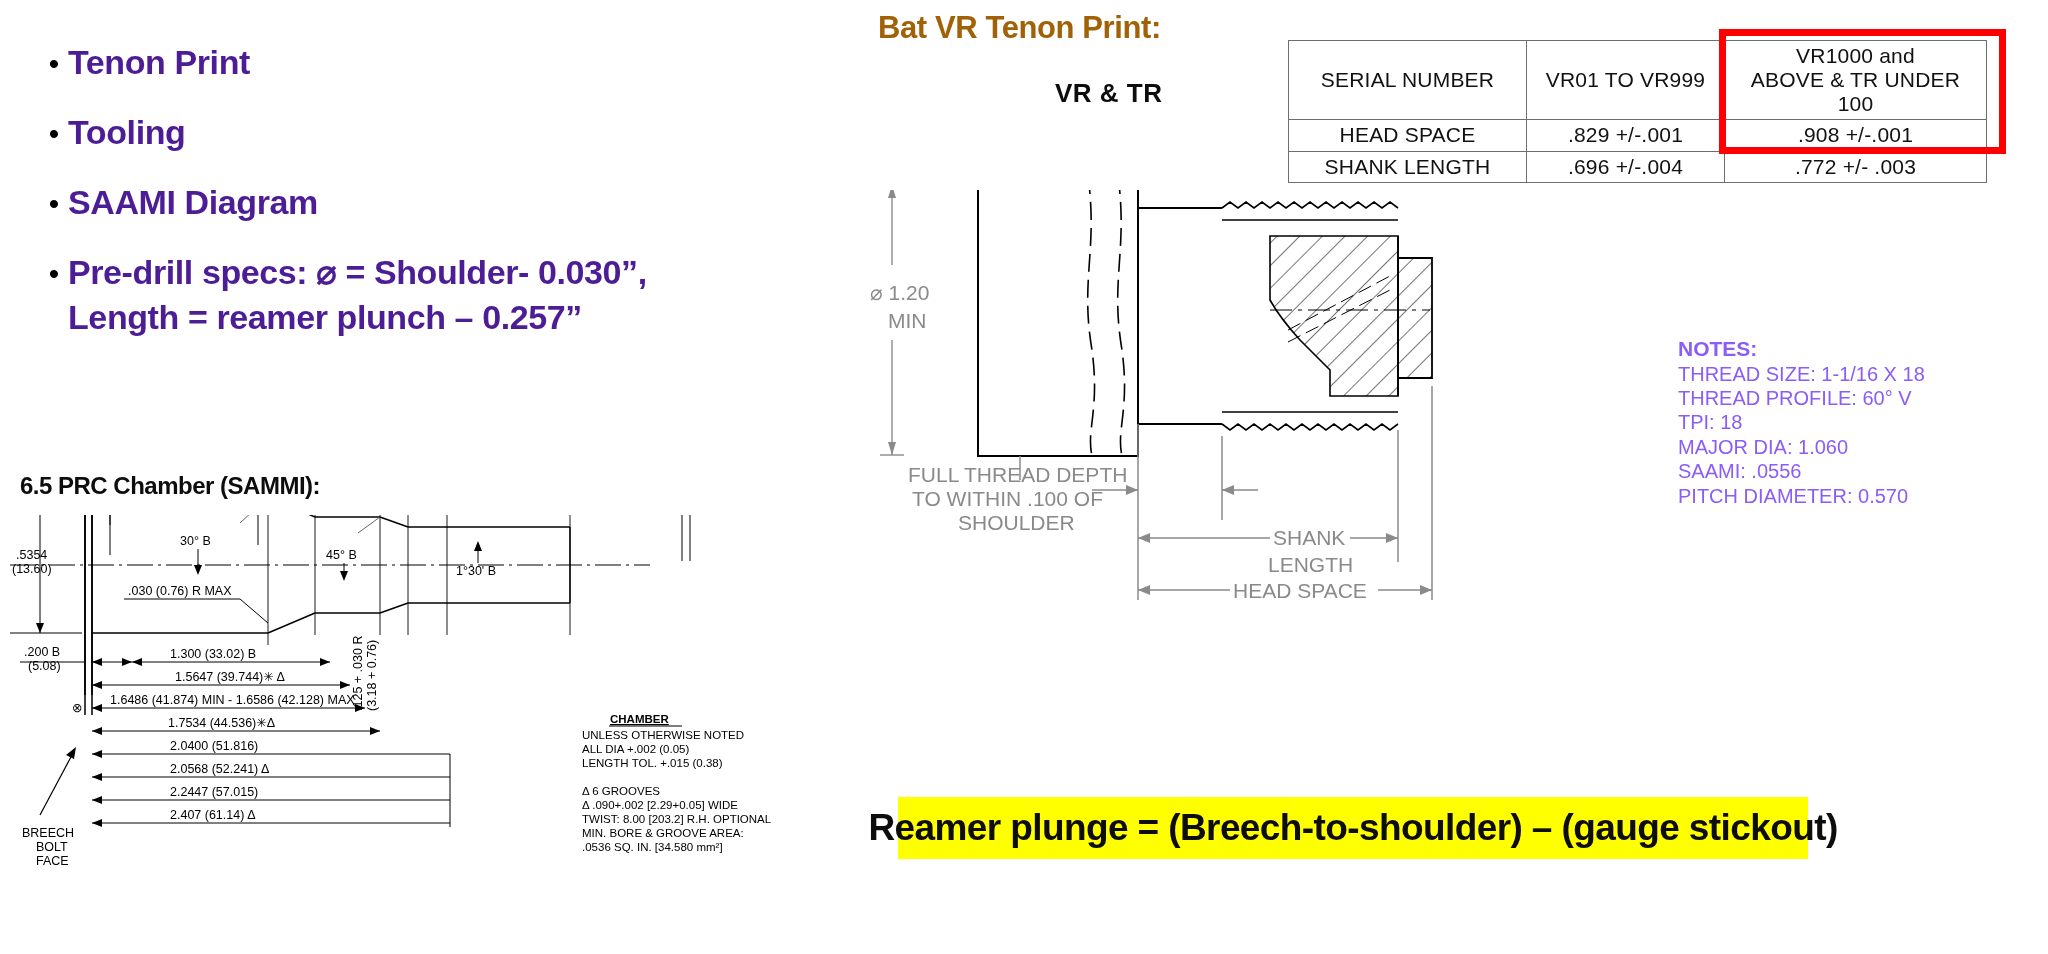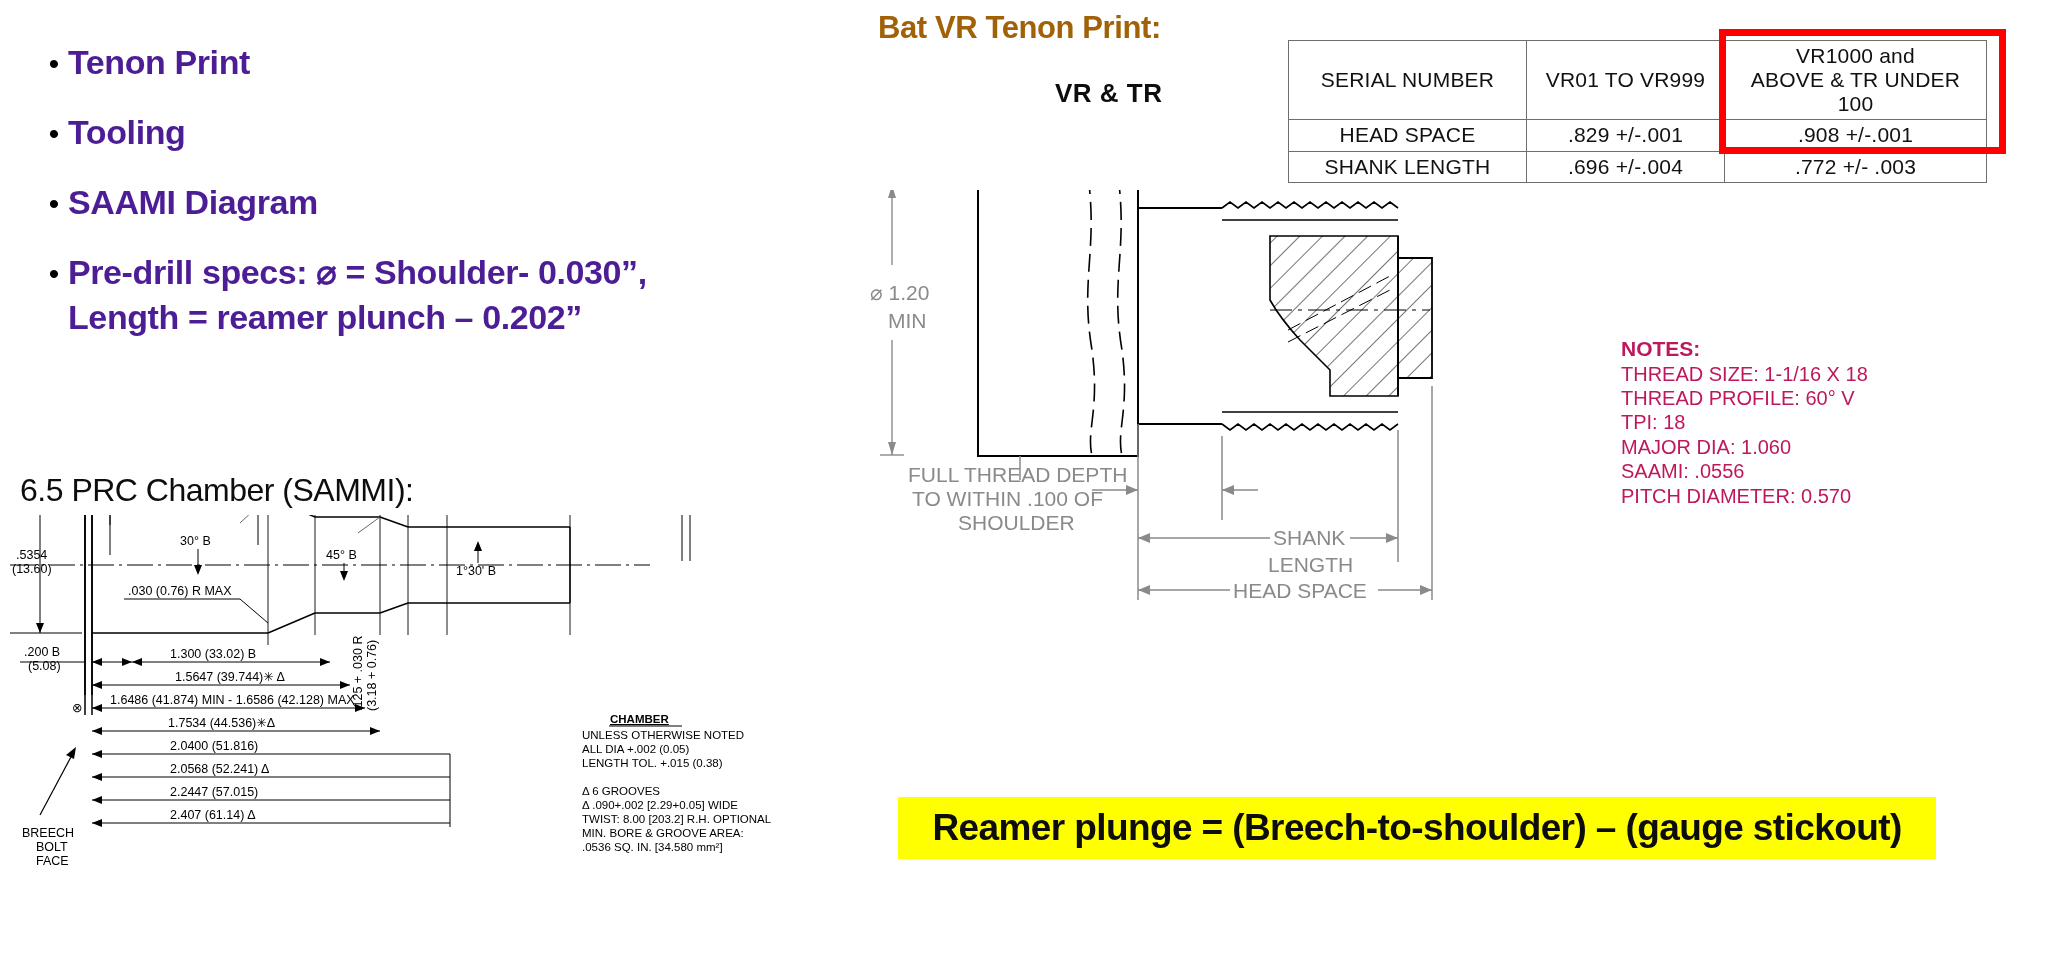--- a/index.html
+++ b/index.html
@@ -42,22 +42,22 @@
     color: #4c1d95;
     letter-spacing: -0.4px;
     font-stretch: condensed;
   }
   .bullet-text .sub { display: block; }
 
   
   .saami-title {
     position: absolute;
     left: 20px; top: 472px;
-    font-size: 32px;
-    font-weight: 400;
+    font-size: 24px;
+    font-weight: 700;
     color: #0d0d0d;
     letter-spacing: -0.5px;
   }
 
   
   .saami-drawing {
     position: absolute;
     left: 10px; top: 515px;
     width: 850px; height: 420px;
   }
@@ -120,33 +120,33 @@
   .tenon-drawing {
     position: absolute;
     left: 870px; top: 190px;
     width: 720px; height: 620px;
   }
   .tenon-drawing svg { display: block; }
 
   
   .notes {
     position: absolute;
-    left: 1621px; top: 336px;
+    left: 1678px; top: 336px;
     font-size: 20px;
     line-height: 1.22;
-    color: #be185d;
+    color: #8b5cf6;
     white-space: nowrap;
   }
   .notes .notes-head { font-weight: 700; font-size: 21px; }
 
   
   .banner {
     position: absolute;
     left: 898px; top: 797px;
-    width: 1038px; height: 62px;
+    width: 910px; height: 62px;
     background: #ffff00;
     display: flex;
     align-items: center;
     justify-content: center;
   }
   .banner-text {
     font-size: 37px;
     font-weight: 700;
     color: #0d0d0d;
     letter-spacing: -0.6px;
@@ -179,21 +179,21 @@
     <div class="bullet-row">
       <div class="bullet-dot">•</div>
       <div class="bullet-text">
         <span>SAAMI Diagram</span>
       </div>
     </div>
     <div class="bullet-row">
       <div class="bullet-dot">•</div>
       <div class="bullet-text">
         <span class="sub">Pre-drill specs: ⌀ = Shoulder- 0.030”,</span>
-        <span class="sub">Length = reamer plunch – 0.202”</span>
+        <span class="sub">Length = reamer plunch – 0.257”</span>
       </div>
     </div>
   </div>
 
   <div class="saami-title">6.5 PRC Chamber (SAMMI):</div>
 
   <div class="saami-drawing">
     <svg width="850" height="420" viewBox="0 0 850 420">
       <g stroke="#000" fill="none" stroke-width="1.3">
 

